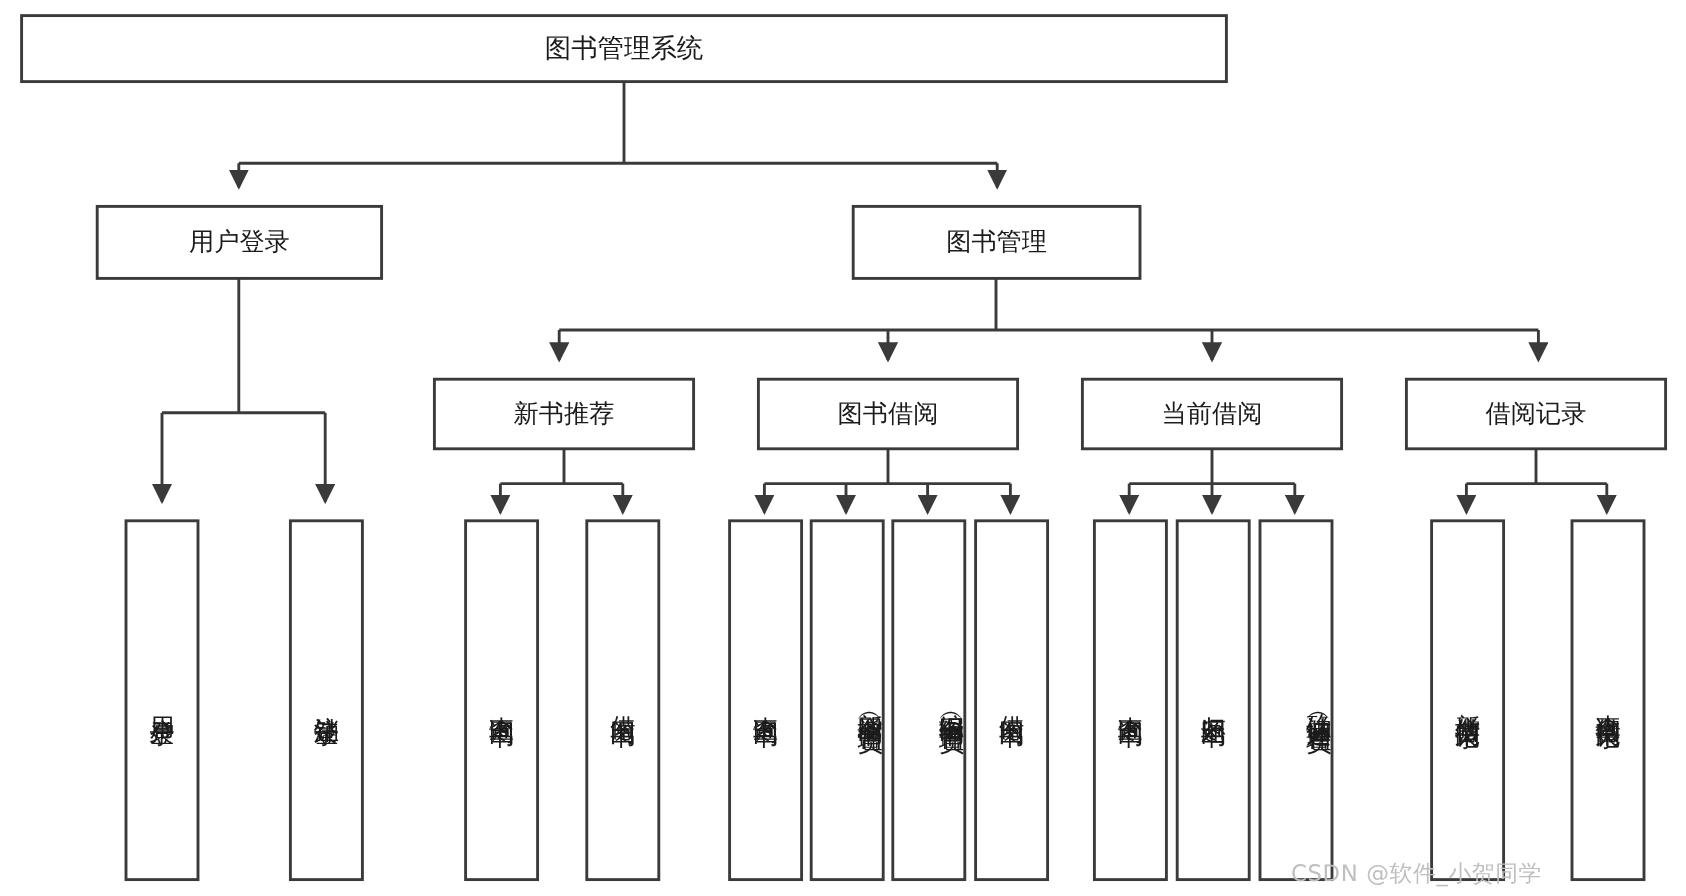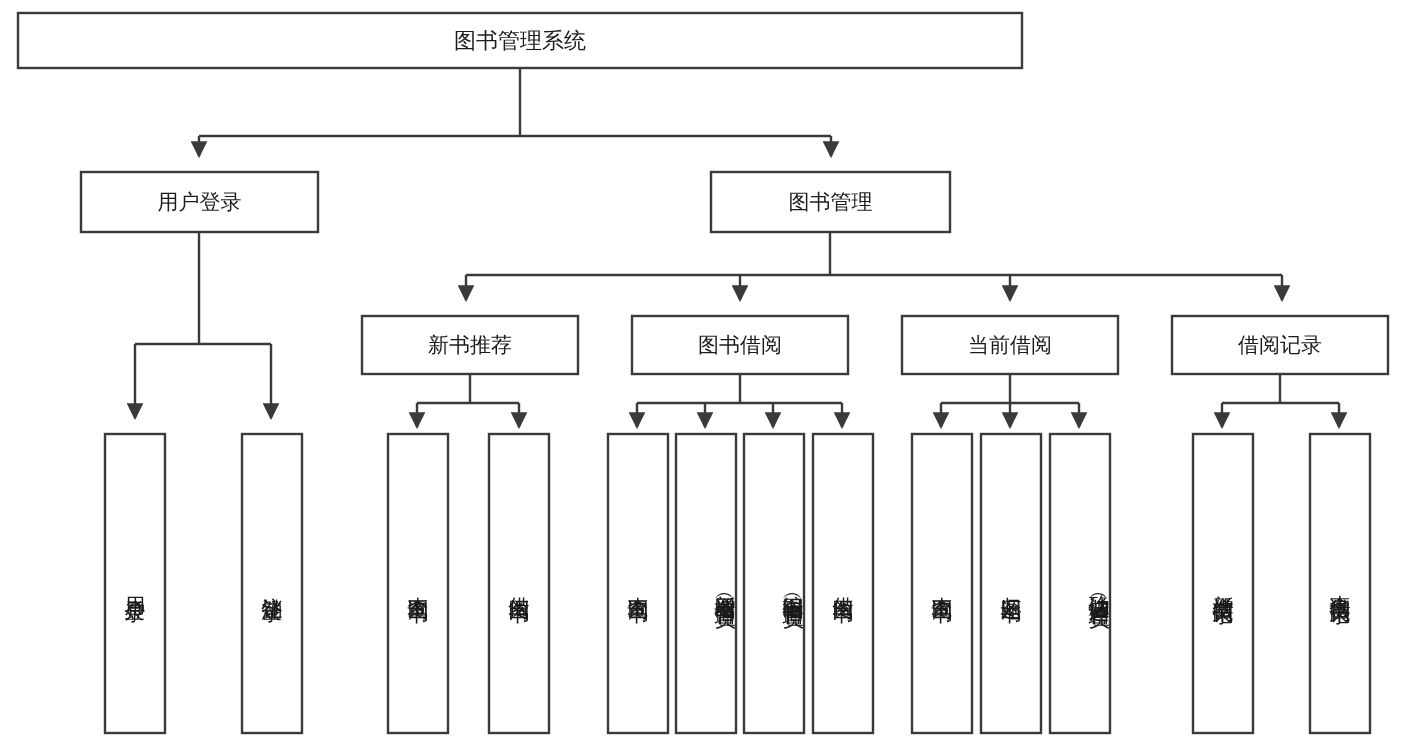--- a/index.html
+++ b/index.html
@@ -206,14 +206,15 @@
   <div class="vlabel" style="left:744px; top:434px; width:60px; height:299px; align-items:flex-start; padding-top:6px; box-sizing:border-box;">编辑图书（管理员）</div>
   <div class="vlabel" style="left:813px; top:434px; width:60px; height:299px;">借阅图书</div>
 
   <div class="vlabel" style="left:912px; top:434px; width:60px; height:299px;">查询图书</div>
   <div class="vlabel" style="left:981px; top:434px; width:60px; height:299px;">归还图书</div>
   <div class="vlabel" style="left:1050px; top:434px; width:60px; height:299px; align-items:flex-start; padding-top:6px; box-sizing:border-box;">确认归还（管理员）</div>
 
   <div class="vlabel" style="left:1193px; top:434px; width:60px; height:299px;">新增借阅记录</div>
   <div class="vlabel" style="left:1310px; top:434px; width:60px; height:299px;">查询借阅记录</div>
 
+  <div class="watermark">CSDN @软件_小贺同学</div>
 
 </div>
 
 </body></html>

